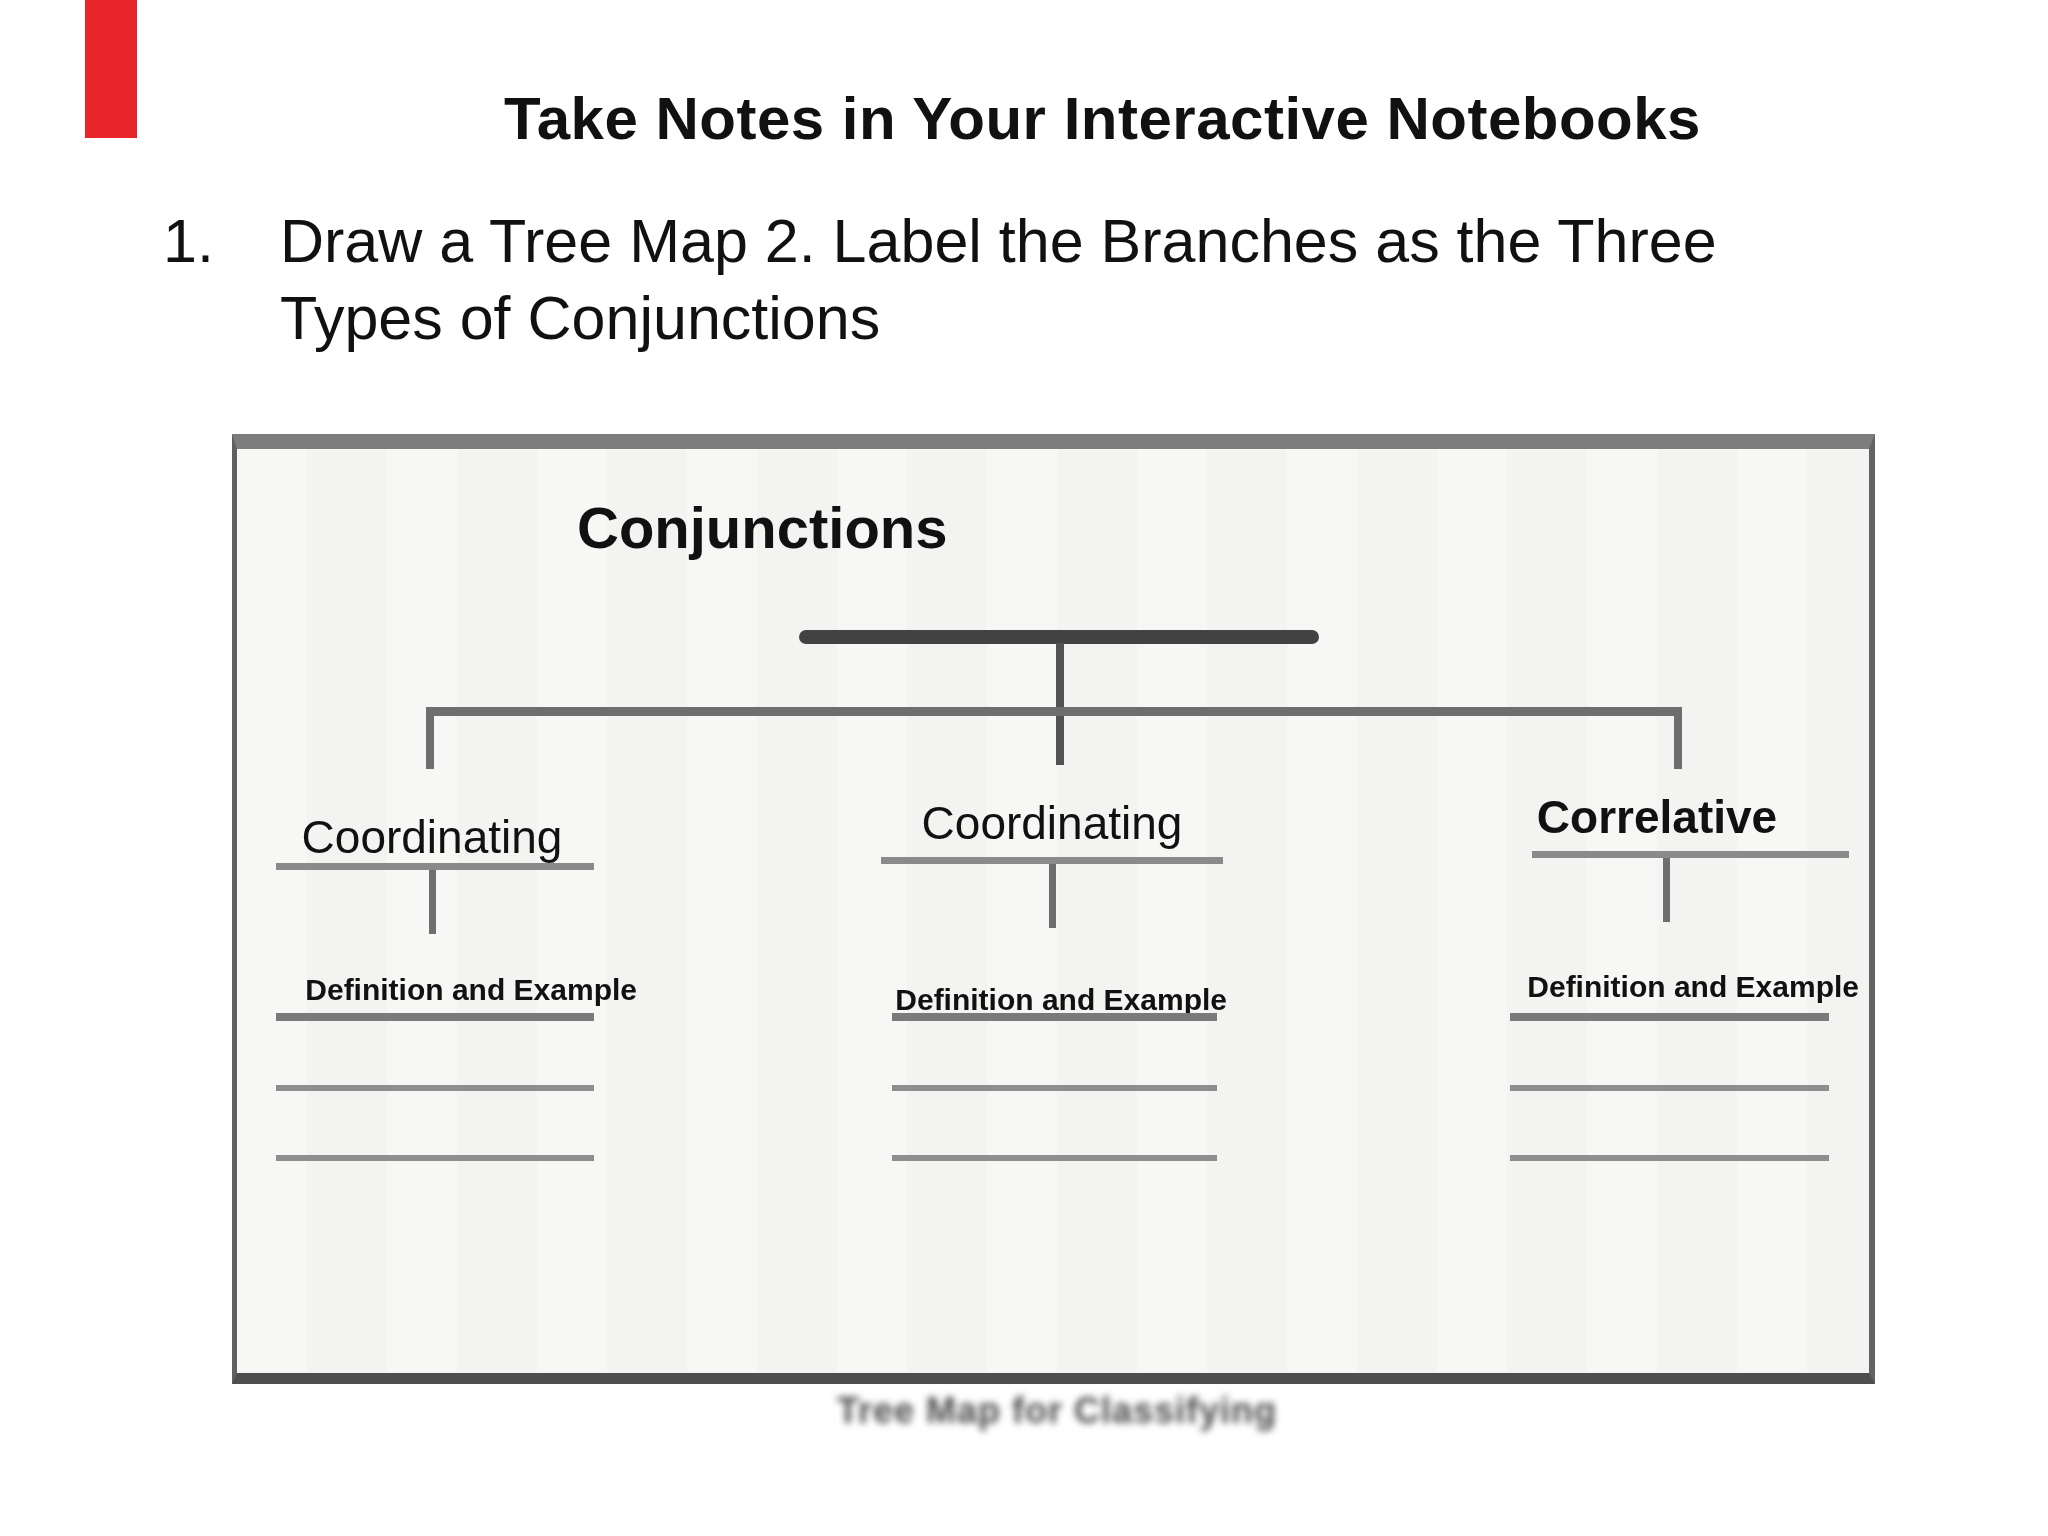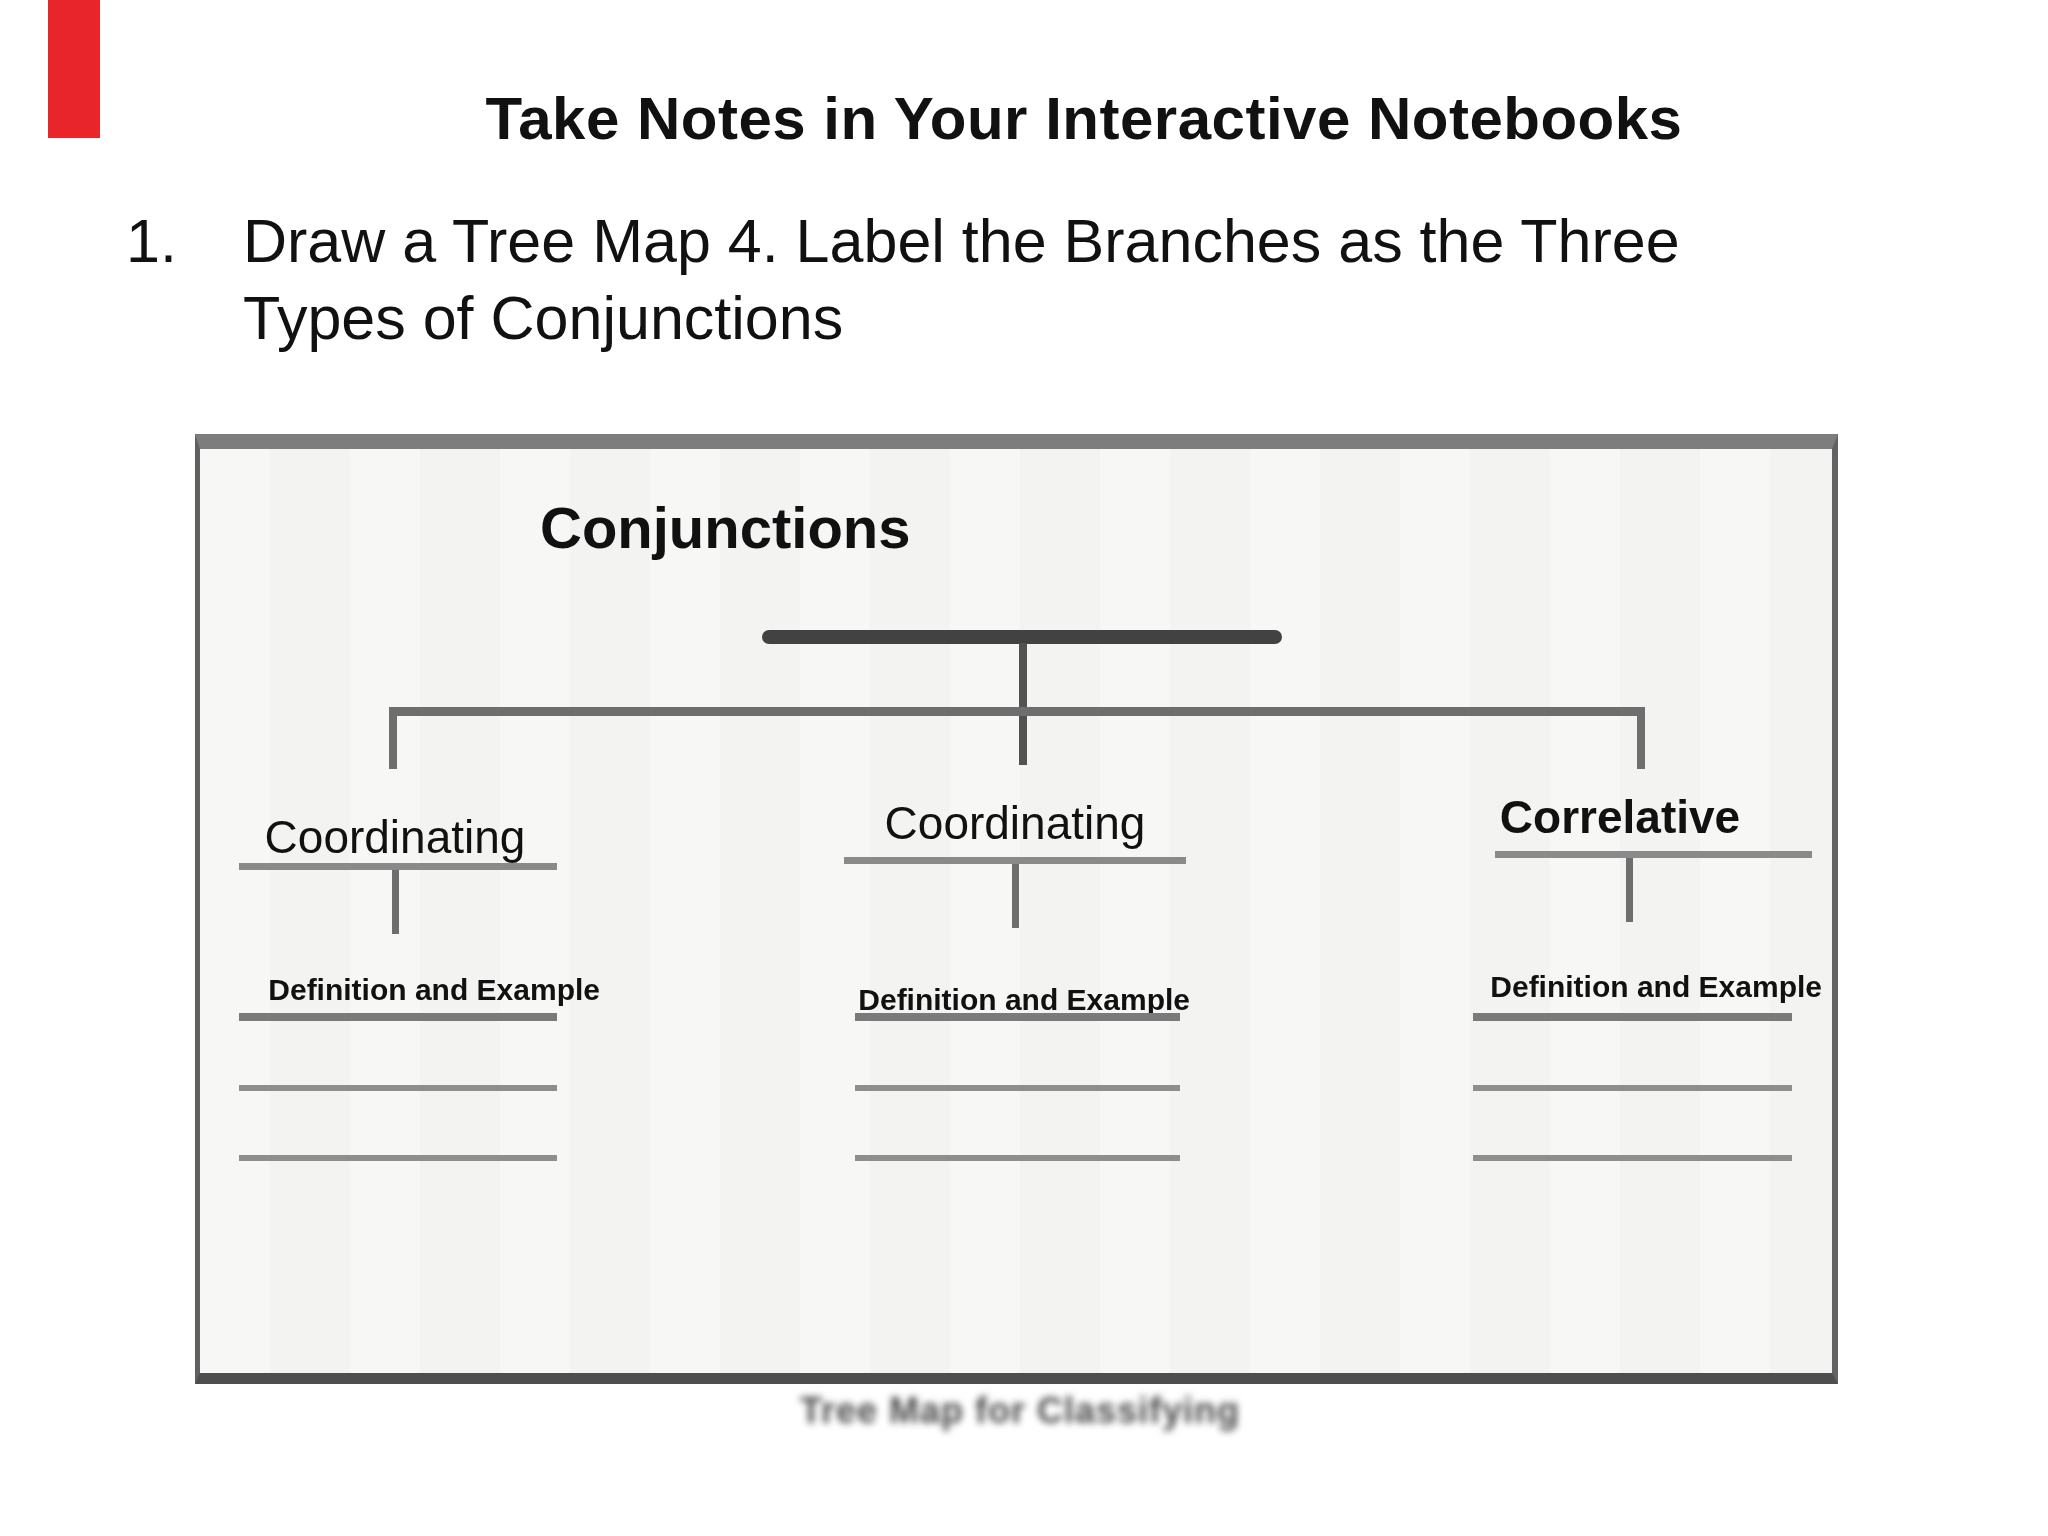--- a/index.html
+++ b/index.html
@@ -4,21 +4,21 @@
 <style>
   html, body { margin: 0; padding: 0; }
   body {
     width: 2048px; height: 1536px;
     background: #ffffff;
     position: relative;
     overflow: hidden;
     font-family: "Liberation Sans", sans-serif;
     color: #111111;
   }
-  .abs { position: absolute; }
+  .abs { position: absolute; margin-left: 37px; }
 
   
   .ribbon {
     left: 48px; top: 0; width: 52px; height: 138px;
     background: #e8252a;
   }
 
   
   .slide-title {
     left: 120px; right: 0; top: 84px;
@@ -120,21 +120,21 @@
   }
 </style>
 </head>
 <body>
 
 <div class="abs ribbon"></div>
 
 <div class="abs slide-title">Take Notes in Your Interactive Notebooks</div>
 
 <div class="abs list-number">1.</div>
-<div class="abs instr-1">Draw a Tree Map 4. Label the Branches as the Three</div>
+<div class="abs instr-1">Draw a Tree Map 2. Label the Branches as the Three</div>
 <div class="abs instr-2">Types of Conjunctions</div>
 
 <div class="abs map-box"></div>
 
 <div class="abs root-label">Conjunctions</div>
 <div class="abs root-bar"></div>
 <div class="abs trunk-line"></div>
 <div class="abs connector-line"></div>
 <div class="abs stub stub-left"></div>
 <div class="abs stub stub-right"></div>

